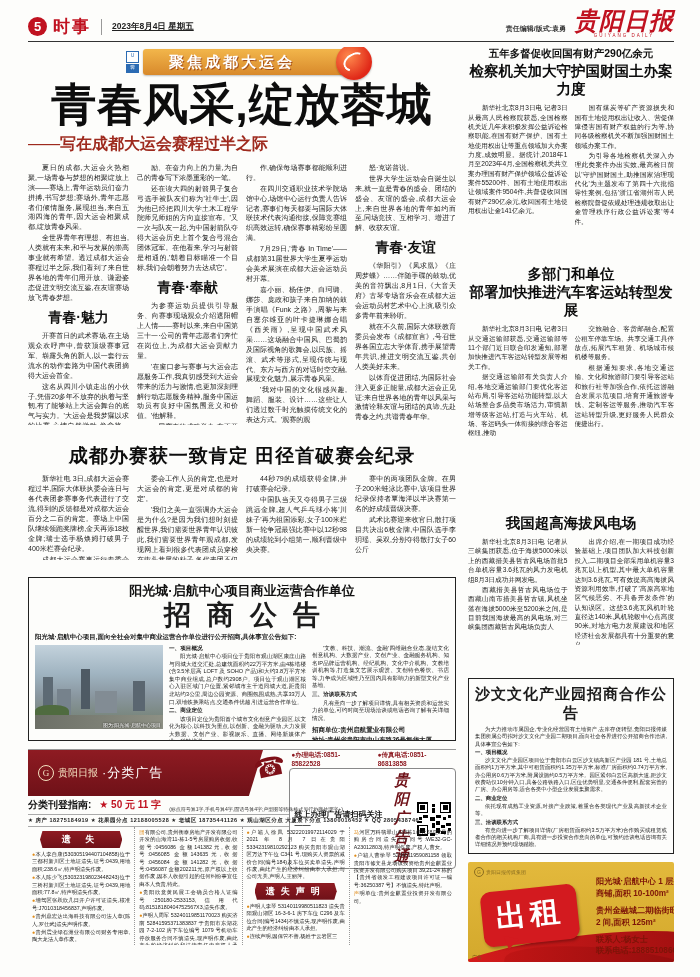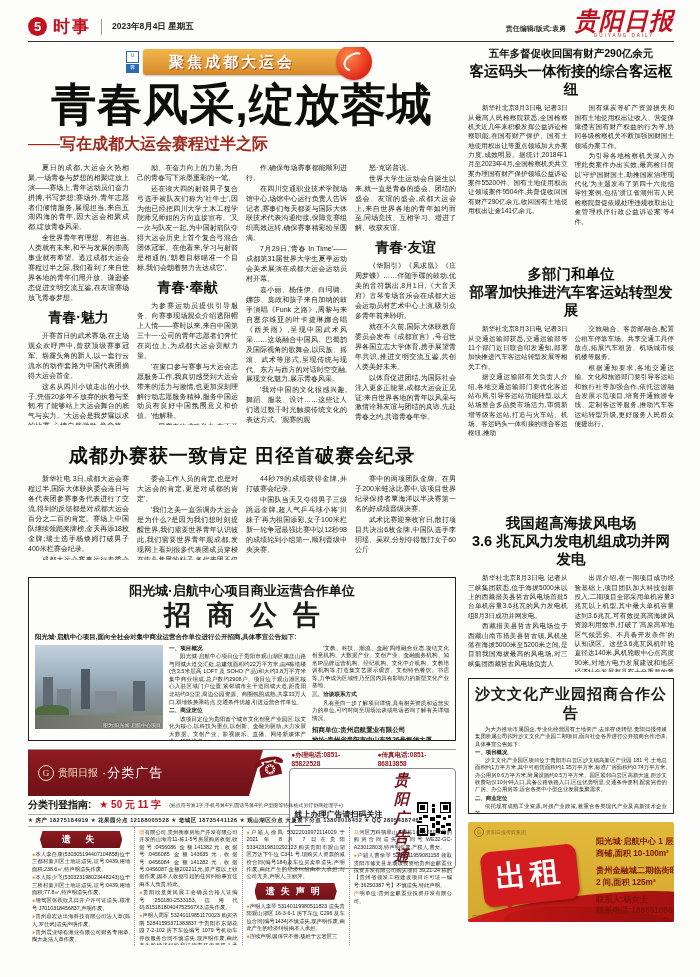--- a/index.html
+++ b/index.html
@@ -5,21 +5,21 @@
   * { margin:0; padding:0; box-sizing:border-box; }
   body { width:700px; height:977px; background:#f7f6f3; font-family:"Liberation Sans","DejaVu Sans",sans-serif; color:#1c1c1c; }
   .page { width:700px; height:977px; padding:8px 26px 8px 28px; overflow:hidden; background:#fdfdfb; }
 
   
   .hdr { display:flex; align-items:flex-end; justify-content:space-between; height:34px; border-bottom:1.5px solid #333; padding-bottom:3px; }
   .hdr-left { display:flex; align-items:center; gap:6px; }
   .pg-circle { width:19px; height:19px; border-radius:50%; background:#c01220; color:#fff; font-weight:bold; font-size:13px; display:flex; align-items:center; justify-content:center; }
   .sec-name { color:#c01220; font-weight:900; font-size:17px; letter-spacing:2px; }
   .hdr-rule { width:1px; height:16px; background:#999; margin:0 4px; }
-  .hdr-date { font-size:8.5px; font-weight:bold; color:#222; }
+  .hdr-date { font-size:8.5px; font-weight:bold; color:#222;text-decoration:underline; }
   .hdr-right { display:flex; align-items:flex-end; gap:8px; }
   .editor { font-size:7px; font-weight:bold; color:#333; padding-bottom:4px; }
   .masthead { text-align:center; }
   .masthead .mh-cn { font-family:"Liberation Serif","DejaVu Serif",serif; font-style:italic; font-weight:900; font-size:24px; color:#c01220; letter-spacing:1px; line-height:1; }
   .masthead .mh-en { font-size:4.5px; color:#c01220; letter-spacing:2px; }
 
   
   .main { display:flex; gap:12px; margin-top:5px; }
   .col-left { width:428px; display:flex; flex-direction:column; }
   .col-right { width:206px; display:flex; flex-direction:column; }
@@ -80,21 +80,21 @@
   .cls-logo .g { font-family:"Liberation Serif","DejaVu Serif",serif; font-size:9px; margin-right:4px; border:1px solid #f4e3c2; border-radius:50%; width:16px; height:16px; display:flex; align-items:center; justify-content:center; }
   .cls-logo .t1 { font-family:"Liberation Serif","DejaVu Serif",serif; font-size:10px; margin-right:4px; }
   .cls-logo .t2 { font-size:13px; font-weight:400; letter-spacing:1px; color:#fff; }
   .cls-phone-glyph { font-size:26px; color:#7e1018; margin:2px 2px 0 -8px; transform:rotate(-12deg); }
   .cls-right { flex:1; display:flex; flex-direction:column; }
   .cls-phoneline { font-size:6.5px; font-weight:bold; color:#8e1b22; display:flex; gap:10px; padding:1px 2px; }
   .cls-online { flex:1; border:1px solid #888; border-radius:4px; display:flex; align-items:center; gap:6px; padding:2px 4px; background:#fff; }
   .cls-online .l1 { font-size:8px; font-weight:900; color:#111; }
   .cls-online .l2 { font-family:"Liberation Serif","DejaVu Serif",serif; font-size:15px; font-weight:900; font-style:italic; color:#6f1118; letter-spacing:2px; flex:1; text-align:center; }
   .qr { width:34px; height:34px; flex-shrink:0; }
-  .cls-guide { display:flex; align-items:center; gap:8px; border-bottom:1px solid #aaa; padding:2px 0; }
+  .cls-guide { display:flex; align-items:flex-end; gap:8px; border-bottom:1px solid #aaa; padding:2px 0; }
   .cls-guide .g1 { font-size:10px; font-weight:900; color:#111; }
   .cls-guide .g2 { font-size:10px; font-weight:900; color:#c01220; }
   .cls-guide .g3 { font-size:5px; color:#333; }
   .cls-contactline { font-size:5.5px; font-weight:bold; color:#222; padding:2px 0; border-bottom:1px solid #aaa; letter-spacing:.5px; }
   .cls-cols { display:flex; height:118px; overflow:hidden; }
   .cls-col { flex:1; padding:2px 4px; overflow:hidden; }
   .cls-col + .cls-col { border-left:1px dotted #999; }
   .cls-col .para { font-size:5.3px; line-height:1.4; text-indent:0; text-align:justify; }
   .cls-col .para::first-letter { color:#e08c1a; }
   .lost-head { background:linear-gradient(180deg,#8e1b22,#6f1118); color:#fff; font-weight:900; font-size:9px; text-align:center; letter-spacing:6px; padding:2px 0; margin:2px 8px 3px; clip-path:polygon(3% 0,97% 0,100% 50%,97% 100%,3% 100%,0 50%); }
@@ -104,21 +104,21 @@
   .r-kicker { text-align:center; font-size:10.5px; font-weight:900; color:#111; margin-bottom:1px; }
   .r-hl { text-align:center; font-size:14.5px; font-weight:900; color:#0d0d0d; line-height:1.25; margin-bottom:5px; }
   .r-body { display:flex; gap:7px; overflow:hidden; }
   .r-col { flex:1; overflow:hidden; }
   .r-col .para { font-size:6.6px; }
   .r1 { height:212px; }  .r1 .r-body{height:168px;}
   .r2 { height:245px; margin-top:6px; } .r2 .r-body{height:196px;}
   .r3 { height:158px; margin-top:4px; } .r3 .r-body{height:108px;}
 
   
-  .sw-box { border:1.2px solid #222; margin-top:6px; height:136px; padding:4px 6px; overflow:hidden; }
+  .sw-box { border:1.2px solid #222; margin-top:6px; height:176px; padding:4px 6px; overflow:hidden; }
   .sw-title { text-align:center; font-size:15px; font-weight:900; letter-spacing:1px; margin:2px 0 3px; }
   .sw-box .para { font-size:5.4px; line-height:1.35; text-indent:10px; }
   .sw-box .bold { text-indent:0; }
 
   
   .rent { margin-top:8px; height:100px; background:linear-gradient(180deg,#e3b93c,#d3a82c); position:relative; overflow:hidden; border-radius:2px; }
   .rent .brand { position:absolute; left:6px; top:5px; font-size:5px; color:#8a6d20; display:flex; align-items:center; gap:2px; }
   .rent .brand .g { border:1px solid #8a6d20; border-radius:50%; width:10px; height:10px; display:flex; align-items:center; justify-content:center; font-size:5px; }
   .rent .ribbon { position:absolute; left:-20px; bottom:-18px; width:260px; height:44px; background:linear-gradient(90deg,#d91d1d,#9d0f0f); border-radius:50% 50% 0 0; transform:rotate(-7deg); }
   .rent .ribbon2 { position:absolute; right:-30px; bottom:-26px; width:200px; height:40px; background:linear-gradient(90deg,#c01515,#8d0c0c); border-radius:50% 50% 0 0; transform:rotate(5deg); }
@@ -320,21 +320,21 @@
               <div class="para">声明单位:贵州金麒置业投资开发有限公司。</div>
             </div>
         </div>
       </div>
     </div>
 
     <div class="col-right">
 
       <div class="r-art r1">
         <div class="r-kicker">五年多督促收回国有财产290亿余元</div>
-        <div class="r-hl">客运码头一体衔接的综合客运枢纽</div>
+        <div class="r-hl">检察机关加大守护国财国土办案力度</div>
         <div class="r-body">
           <div class="r-col">
               <div class="para">新华社北京8月3日电 记者3日从最高人民检察院获悉,全国检察机关近几年来积极发挥公益诉讼检察职能,在国有财产保护、国有土地使用权出让等重点领域加大办案力度,成效明显。据统计,2018年1月至2023年4月,全国检察机关共立案办理国有财产保护领域公益诉讼案件55200件、国有土地使用权出让领域案件9504件,共督促收回国有财产290亿余元,收回国有土地使用权出让金141亿余元。</div>
             </div>
           <div class="r-col">
               <div class="para">国有煤炭等矿产资源损失和国有土地使用权出让收入、营促保障侵害国有财产权益的行为等,协同各级检察机关不断加强国财国土领域办案工作。</div>
               <div class="para">为引导各地检察机关深入办理此类案件办出实效,最高检日前以'守护国财国土,助推国家治理现代化'为主题发布了第四十六批指导性案例,包括'浙江省湖州市人民检察院督促依规处理违规收取出让金管理秩序行政公益诉讼案'等4件。</div>
             </div>
         </div>
       </div>
@@ -352,21 +352,20 @@
           <div class="r-col">
               <div class="para">交旅融合、客货邮融合,配置公租车停靠车场、共享交通工具停放点,拓展汽车租赁、机场城市候机楼等服务。</div>
               <div class="para">根据通知要求,各地交通运输、文化和旅游部门要引导客运站和旅行社等加强合作,依托运游融合发展示范项目,培育开通旅游专线、定制客运等服务,推动汽车客运站转型升级,更好服务人民群众便捷出行。</div>
             </div>
         </div>
       </div>
 
       <div class="r-art r3">
         <div class="r-hl">
           <div>我国超高海拔风电场</div>
-          <div>3.6 兆瓦风力发电机组成功并网发电</div>
         </div>
         <div class="r-body">
           <div class="r-col">
               <div class="para">新华社北京8月3日电 记者从三峡集团获悉,位于海拔5000米以上的西藏措美县哲古风电场首批5台单机容量3.6兆瓦的风力发电机组8月3日成功并网发电。</div>
               <div class="para">西藏措美县哲古风电场位于西藏山南市措美县哲古镇,风机坐落在海拔5000米至5200米之间,是目前我国海拔最高的风电场,对三峡集团西藏哲古风电场负责人</div>
             </div>
           <div class="r-col">
               <div class="para">出席介绍,在一期项目成功经验基础上,项目团队加大科技创新投入,二期项目全部采用单机容量3兆瓦以上机型,其中最大单机容量达到3.6兆瓦,可有效提高高海拔风资源利用效率,打破了'高原高寒地区气候恶劣、不具备开发条件'的认知误区。这些3.6兆瓦风机叶轮直径达140米,风机轮毂中心点高度90米,对地方电力发展建设和地区经济社会发展都具有十分重要的意义。</div>
             </div>
         </div>

